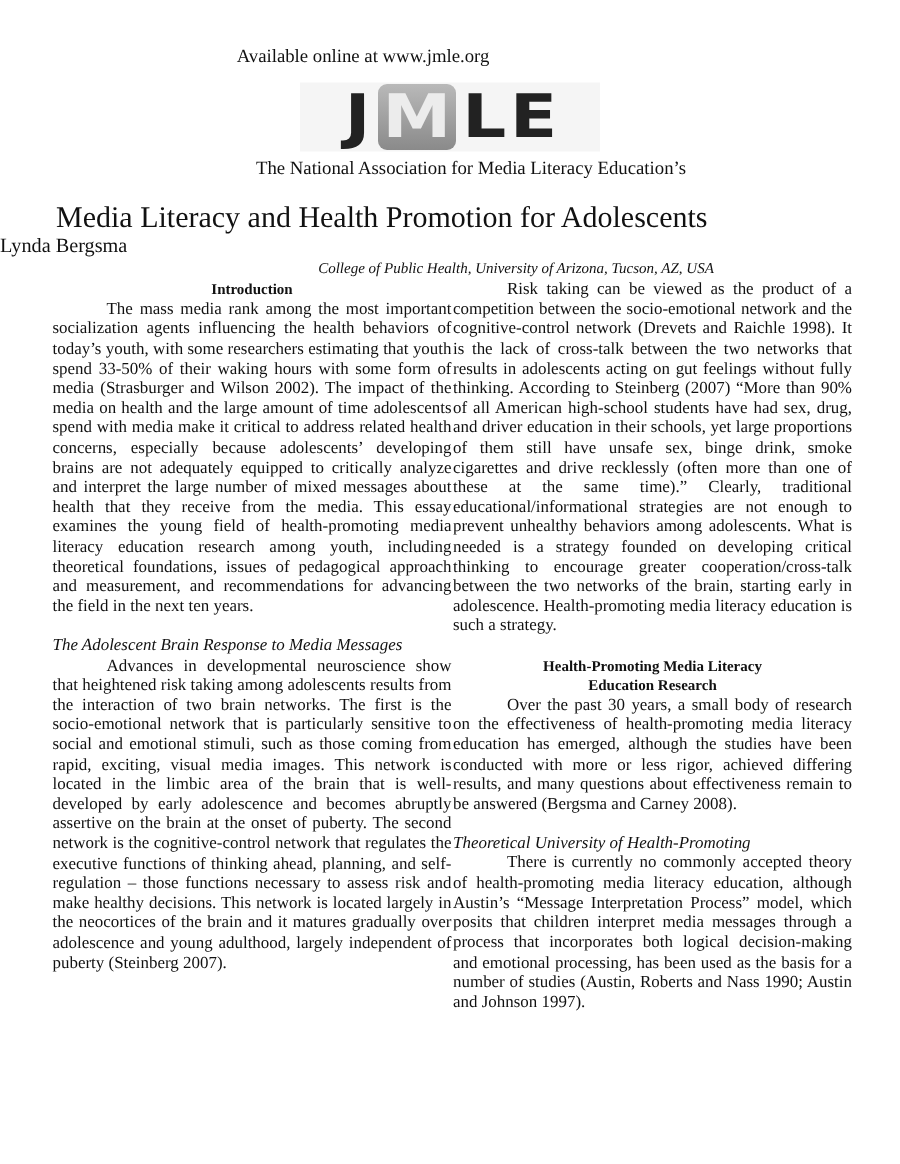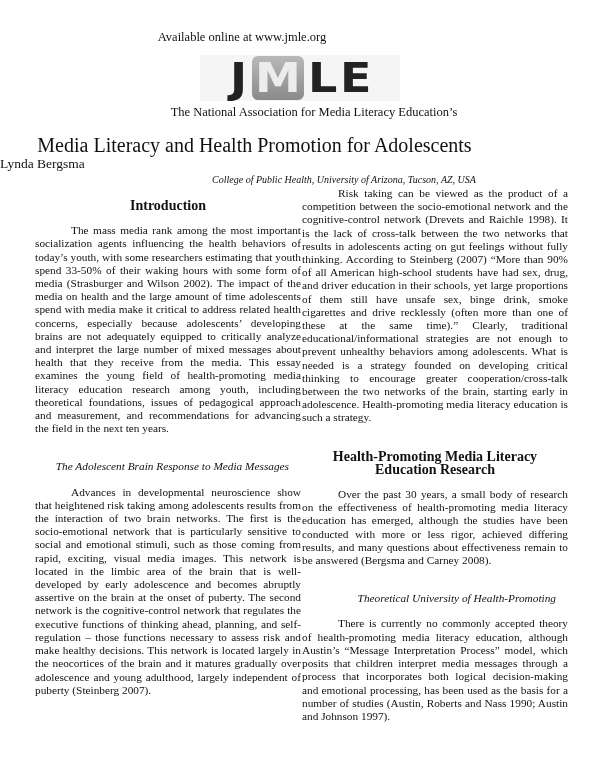--- a/index.html
+++ b/index.html
@@ -10,22 +10,22 @@
     .logo .mbox { width: 52px; height: 44px; border-radius: 6px; background: linear-gradient(180deg, #b9b9b9, #8a8a8a); display: flex; align-items: center; justify-content: center; }
     .logo .mbox .ch { color: #ececec; }
     .hdr1 { position: absolute; top: 106px; left: 0; width: 600px; text-align: center; font-size: 12.5px; line-height: 13px; margin-left: 14px; }
     .title { position: absolute; top: 134px; left: 0; width: 509px; text-align: center; font-size: 20px; line-height: 22px; }
     .author { position: absolute; top: 156px; left: 0; width: 600px; text-align: left; font-size: 13.5px; }
     .affil { position: absolute; top: 174px; left: 0; width: 600px; text-align: center; font-size: 10px; font-style: italic; padding-left: 44px; }
     .col { position: absolute; width: 266px; font-size: 11.3px; line-height: 13.2px; text-align: justify; }
     .col.left { left: 35px; top: 187px; }
     .col.right { left: 302px; top: 187px; }
     .col p { margin: 0; text-indent: 36px; }
-    .sec-bold { font-weight: bold; text-align: center; margin: 12px; font-size: 14px; }
-    .sec-ital { font-style: italic; margin: 12px; text-align: right; }
+    .sec-bold { font-weight: bold; text-align: center; margin: 0; font-size: 10px; }
+    .sec-ital { font-style: italic; margin: 0; text-align: left; }
     .gap { height: 13px; }
   </style>
 </head>
 <body>
 
 <div class="avail">Available online at www.jmle.org</div>
 
 <div class="logo">
   <span class="ch">J</span>
   <span class="mbox">

